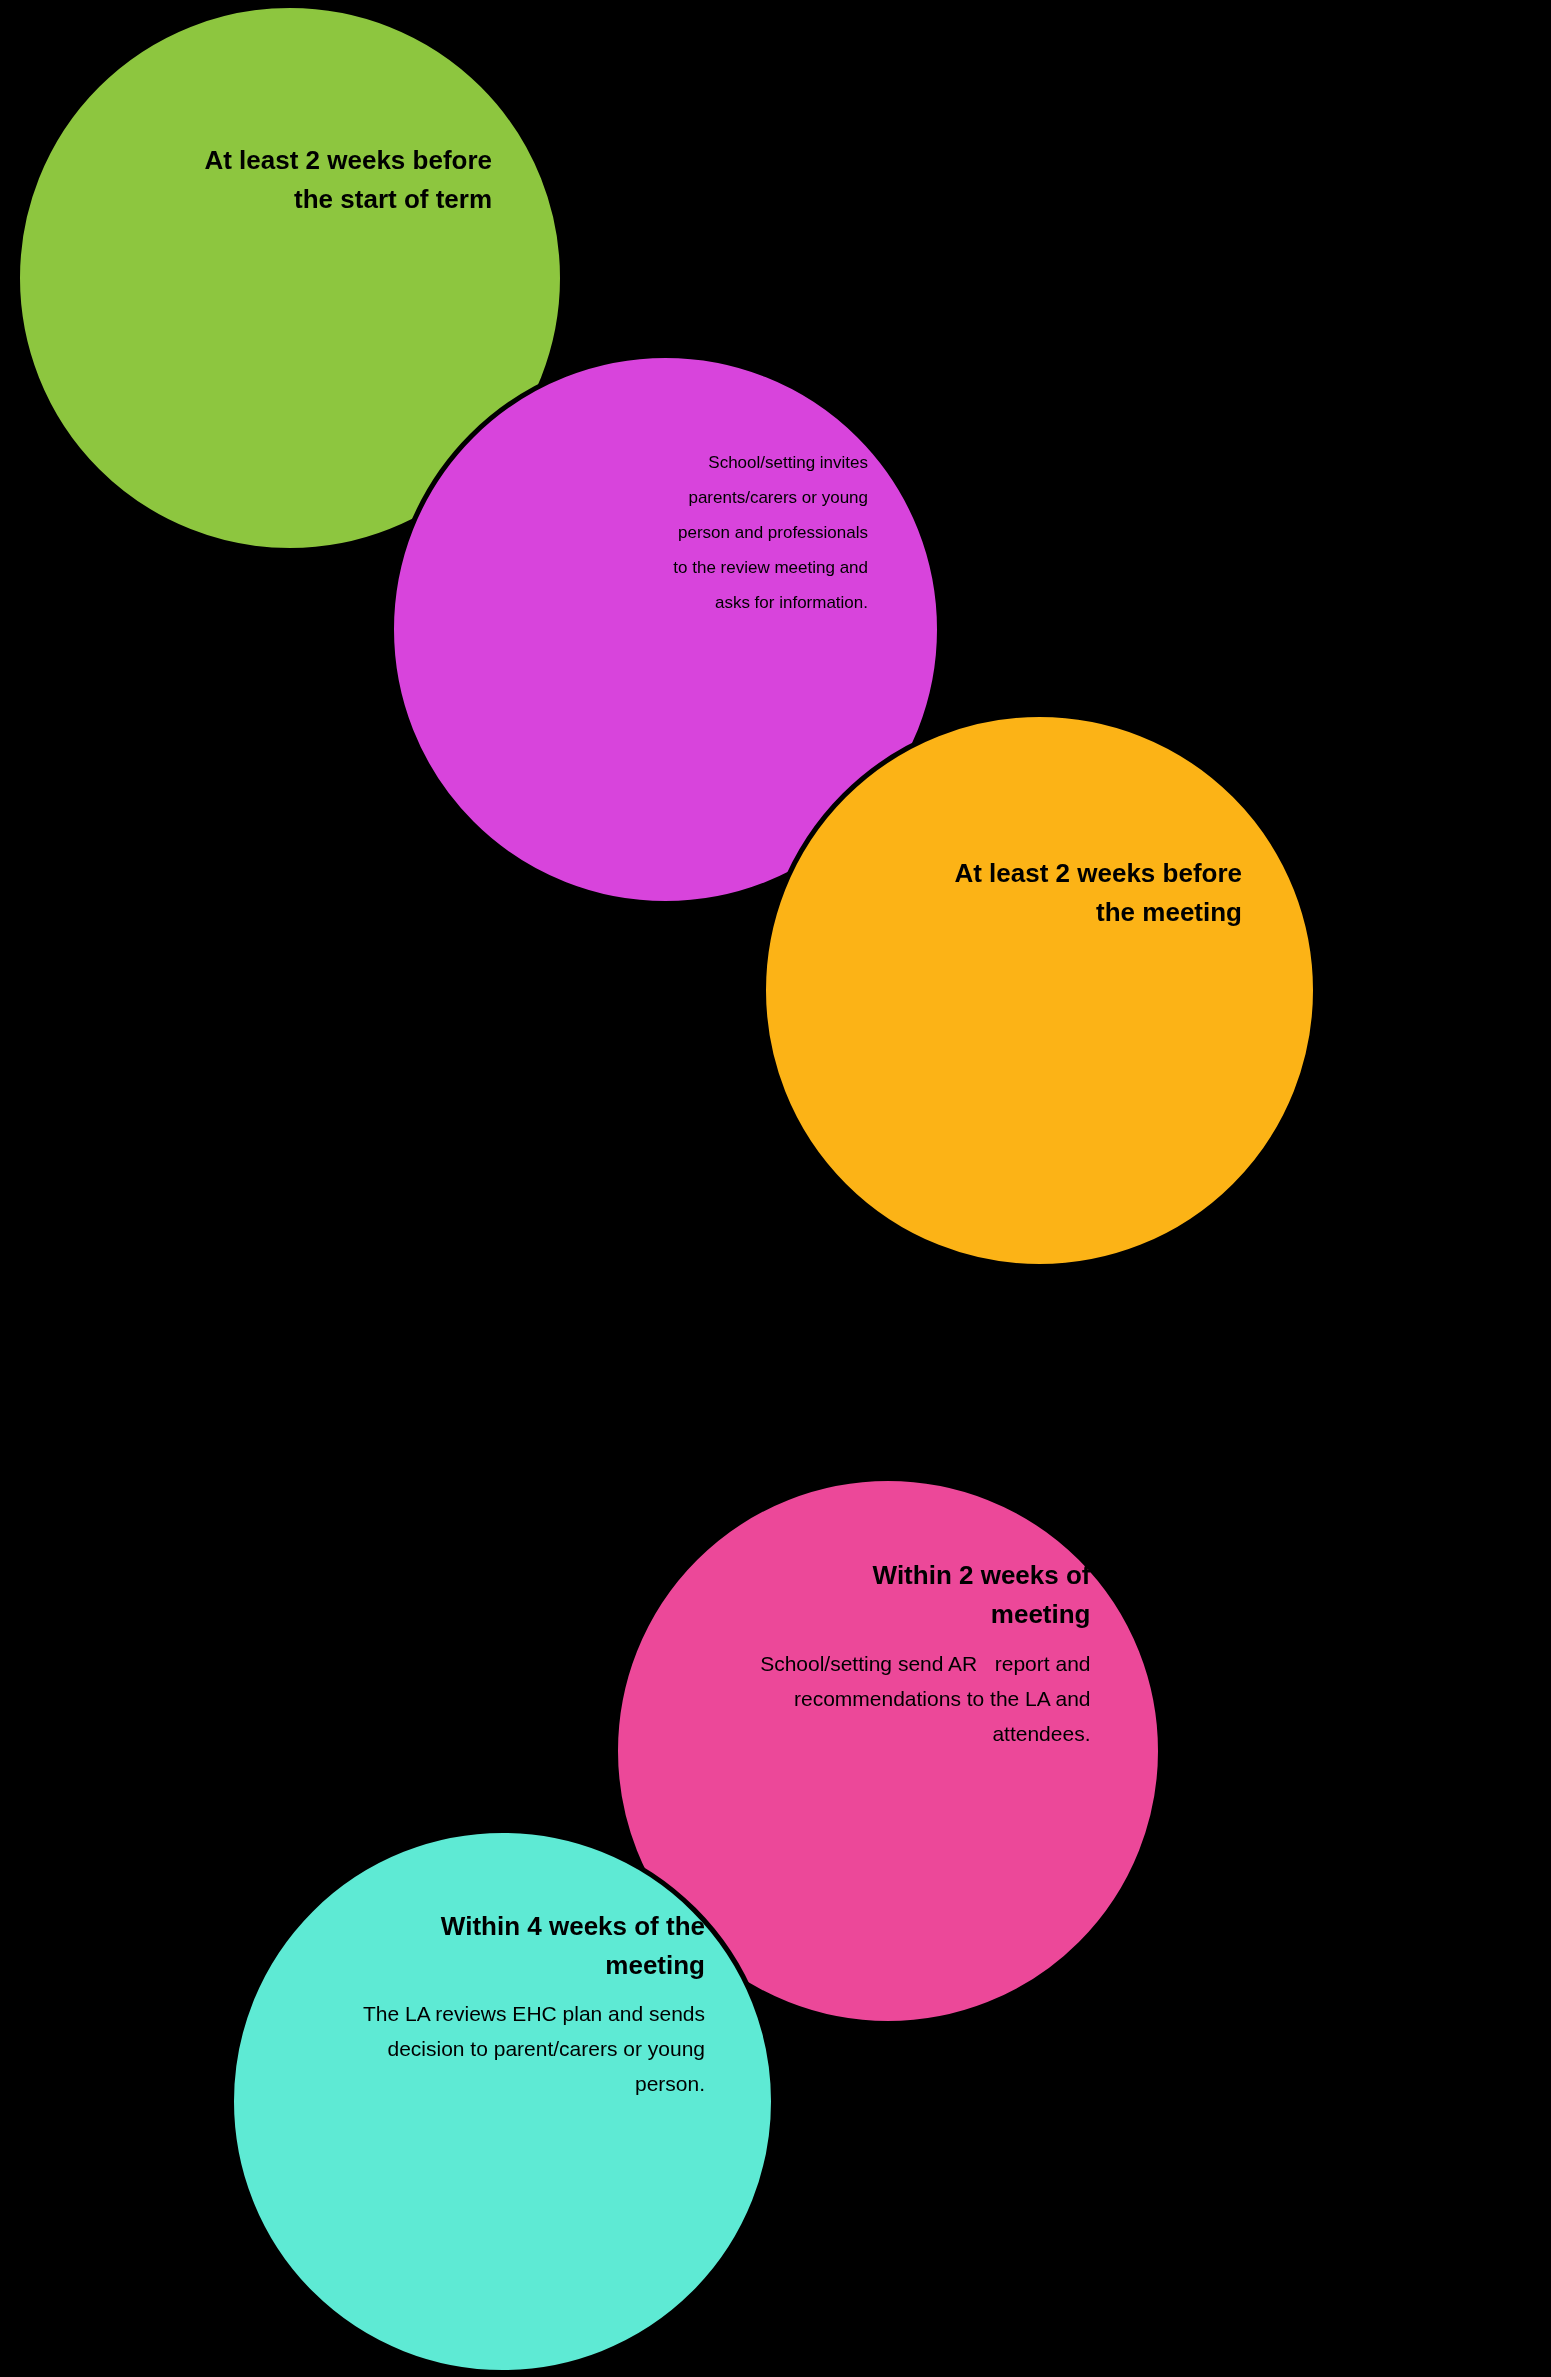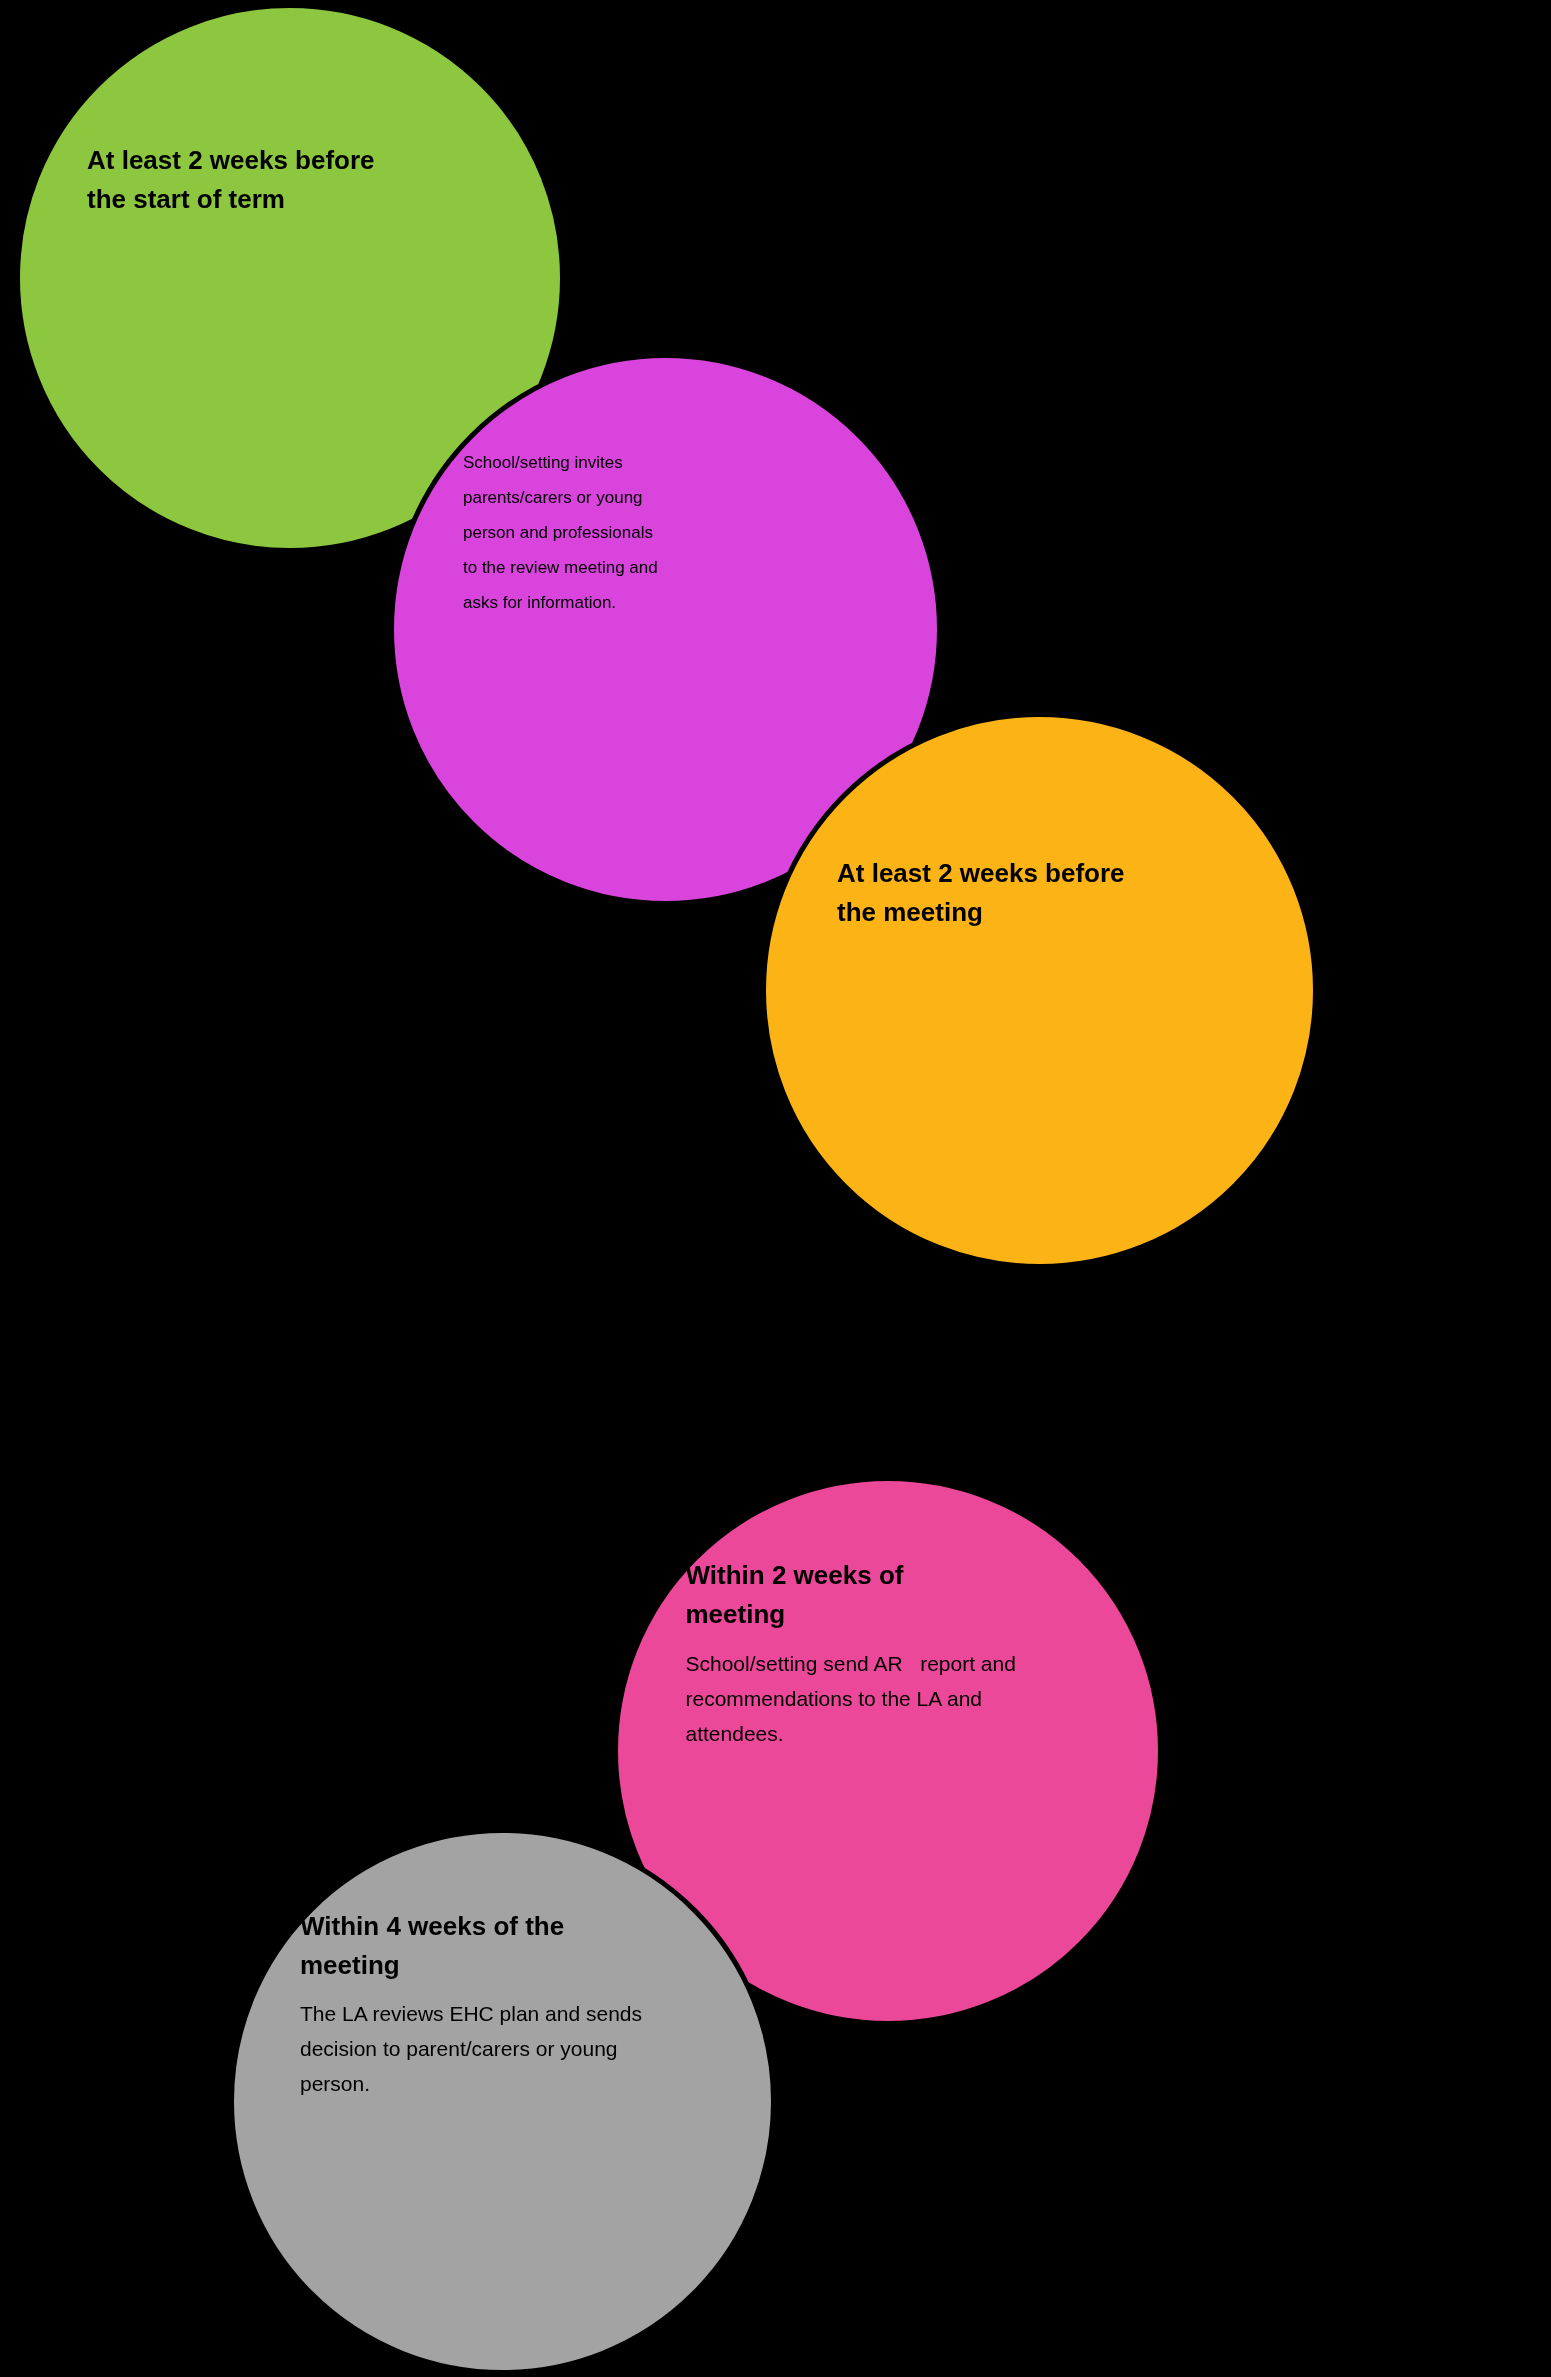--- a/index.html
+++ b/index.html
@@ -29,21 +29,21 @@
   .c4 { left: 979px; top: 1127px; width: 558px; height: 558px; }
   .c5 { left: 613px;  top: 1476px; width: 550px; height: 550px; }
   .c6 { left: 229px;  top: 1828px; width: 547px; height: 547px; }
 
   .content {
     position: absolute;
     left: 50%;
     top: 50%;
     transform: translate(-50%, -50%) translateY(-98px);
     width: 405px;
-    text-align: left;
+    text-align: right;
   }
   .heading {
     font-weight: bold;
     font-size: 26px;
     line-height: 39px;
     white-space: pre-wrap;
   }
   .body-text {
     font-size: 17px;
     line-height: 35px;
@@ -89,21 +89,21 @@
   <div class="circle c5" style="background-color: #ec4899;">
     <div class="content">
       <div class="heading">Within 2 weeks of
 meeting</div>
       <div class="body-text body-narrow">School/setting send AR   report and
 recommendations to the LA and
 attendees.</div>
     </div>
   </div>
 
-  <div class="circle c6" style="background-color: #a3a3a3;">
+  <div class="circle c6" style="background-color: #5eead4;">
     <div class="content">
       <div class="heading">Within 4 weeks of the
 meeting</div>
       <div class="body-text body-narrow">The LA reviews EHC plan and sends
 decision to parent/carers or young
 person.</div>
     </div>
   </div>
 
 </div>

